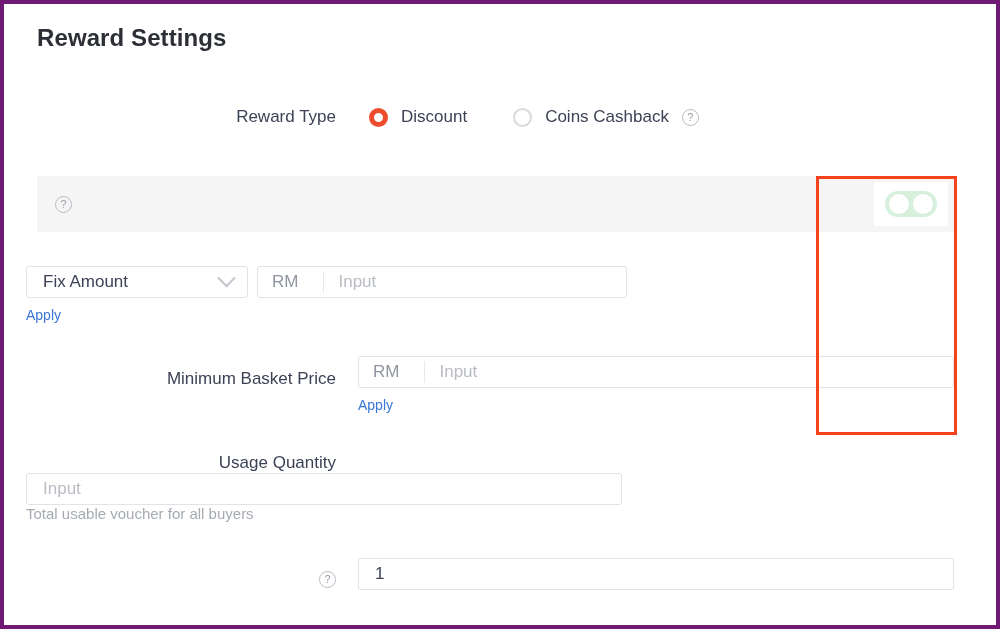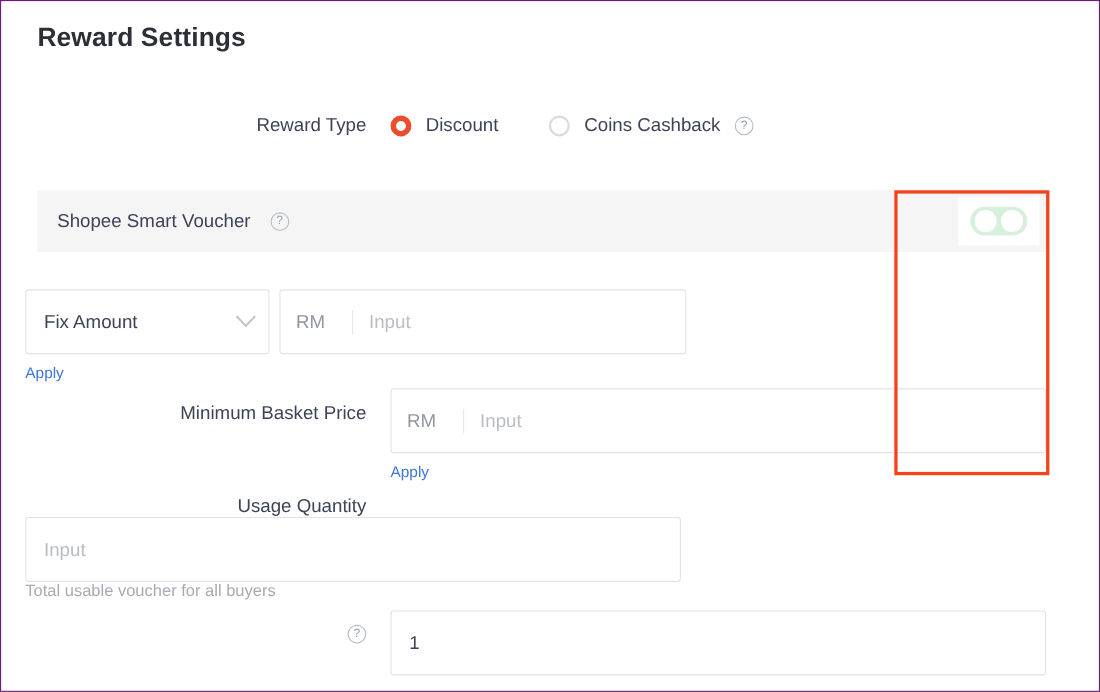--- a/index.html
+++ b/index.html
@@ -10,21 +10,21 @@
     background: #ffffff;
     font-family: "Liberation Sans", sans-serif;
     -webkit-font-smoothing: antialiased;
   }
 
   .screen {
     position: relative;
     width: 1000px;
     height: 629px;
     background: #ffffff;
-    border: 1px solid #701a75;
+    border: 4px solid #701a75;
     overflow: hidden;
   }
 
   
   .page-title {
     position: absolute;
     left: 33px;
     top: 20px;
     font-size: 24px;
     font-weight: bold;
@@ -46,21 +46,21 @@
   .reward-type-label {
     width: 332px;
     text-align: right;
     font-size: 17px;
     color: #3d4256;
     white-space: nowrap;
   }
   .radio-group {
     display: flex;
     align-items: flex-end;
-    margin-left: 22px;
+    margin-left: 33px;
   }
   .radio-opt {
     display: flex;
     align-items: center;
     cursor: pointer;
   }
   .radio-opt + .radio-opt { margin-left: 46px; }
 
   .radio-mark {
     width: 19px;
@@ -173,21 +173,21 @@
     gap: 10px;
   }
   .row-label .lbl-txt { display: inline-block; }
   .row-field {
     margin-left: 22px;
     flex: 1 1 auto;
   }
 
   
   .ctrl {
-    height: 59px;
+    height: 32px;
     border: 1px solid #e3e3e6;
     border-radius: 3px;
     background: #ffffff;
     display: flex;
     align-items: center;
     font-size: 17px;
   }
   .select-ctrl {
     width: 222px;
     padding: 0 14px 0 16px;
@@ -278,21 +278,20 @@
       <div class="radio-opt">
         <span class="radio-mark"></span>
         <span class="radio-text">Coins Cashback</span>
         <span class="help-icon" style="margin-left:13px;">?</span>
       </div>
 
     </div>
   </div>
 
   <div class="voucher-band">
-    <span class="voucher-band-label">Shopee Smart Voucher</span>
     <span class="help-icon">?</span>
     <span class="toggle-wrap">
       <span class="toggle">
         <span class="knob left"></span>
         <span class="knob right"></span>
       </span>
     </span>
   </div>
 
   <div class="form-row" style="top:262px;">

